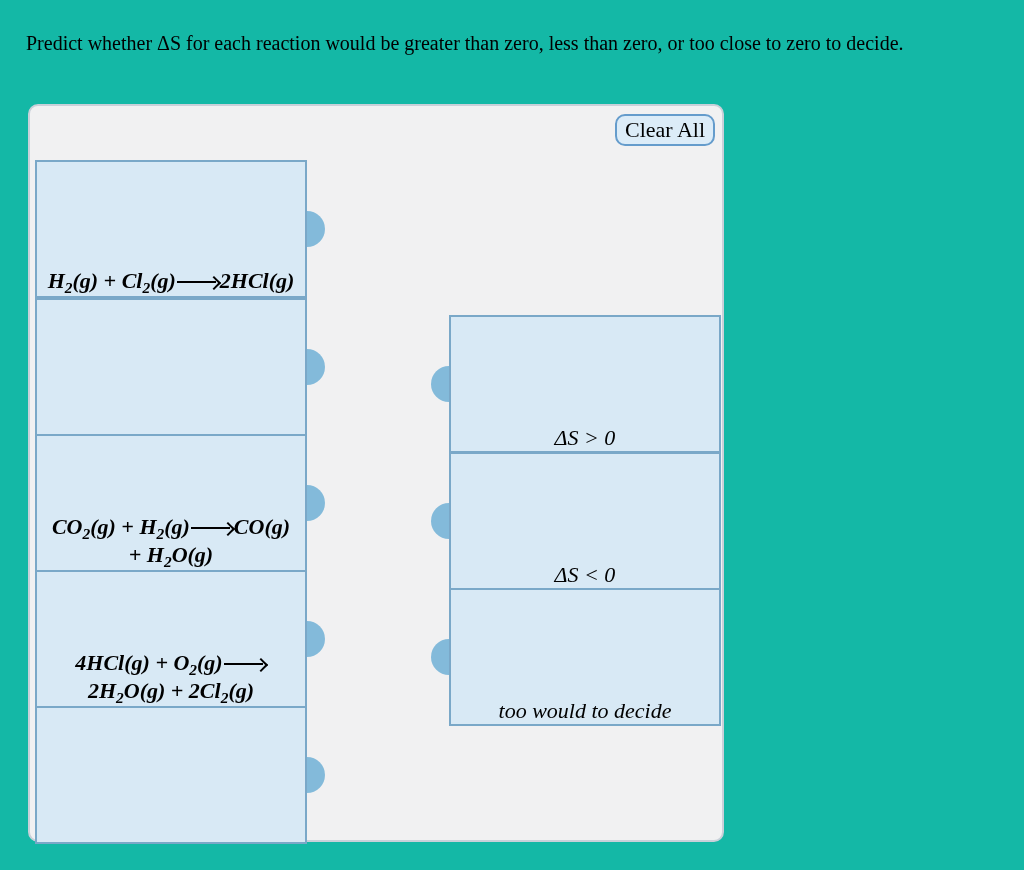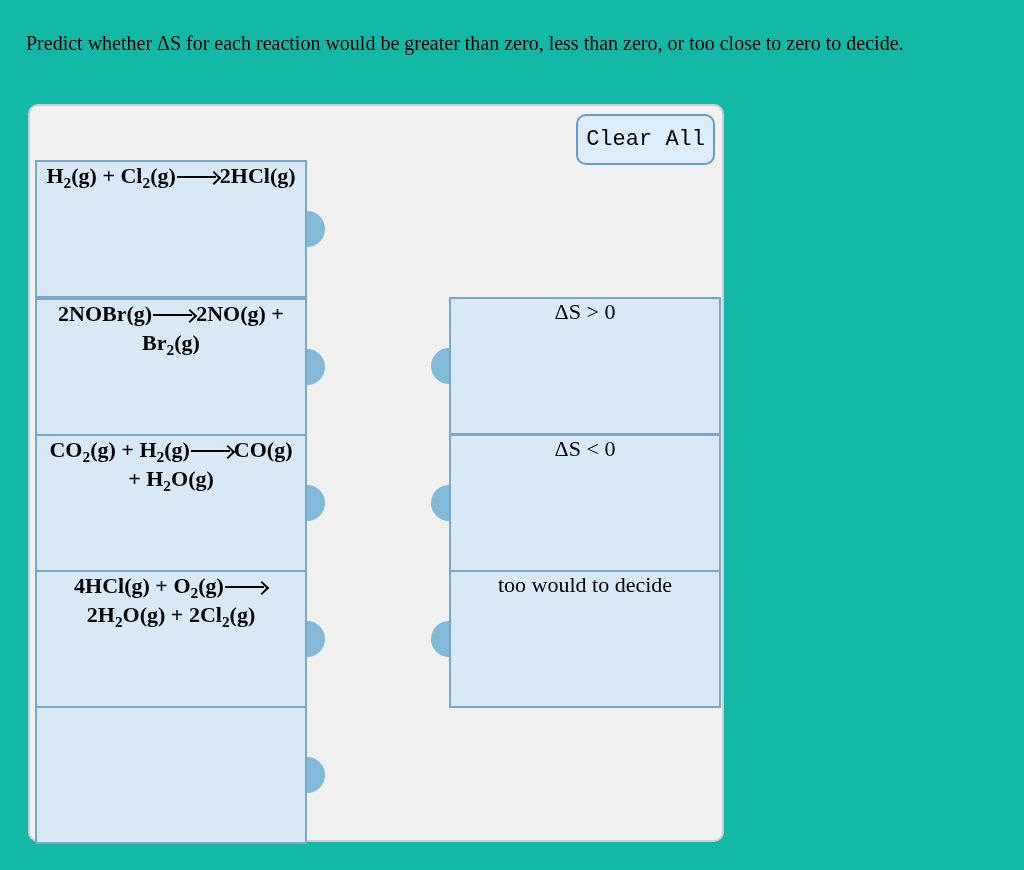--- a/index.html
+++ b/index.html
@@ -12,32 +12,32 @@
     position:absolute; left:26px; top:32px; width:960px;
     font-size:20px; color:#000;
   }
   .panel {
     position:absolute; left:28px; top:104px; width:696px; height:738px;
     background:#f1f1f2; border:2px solid #c9d0d9; border-radius:10px;
     box-sizing:border-box;
   }
   .clear-all {
     position:absolute; top:8px; right:7px;
-    font-family:Liberation Mono, monospace; font-size:22px; color:#000;
+    font-family:Liberation Serif, serif; font-size:22px; color:#000;
     background:#dcecf8; border:2px solid #659ccc; border-radius:10px;
-    padding:11px 8px; cursor:pointer;
+    padding:1px 8px; cursor:pointer;
   }
   .card {
     position:absolute; box-sizing:border-box;
     background:#d8e9f5; border:2px solid #7aa8c8;
-    display:flex; align-items:flex-start; justify-content:center;
-    text-align:center; width:272px; height:138px;
+    display:flex; align-items:flex-end; justify-content:center;
+    text-align:center; width:272px; height:138px;font-style:italic;
   }
   .rxn-card  { left:5px; }
-  .ans-card  { left:419px; }
+  .ans-card  { left:419px;margin-top:18px; }
   .rxn-text  { font-weight:bold; font-size:22px; line-height:1.3; padding:0 4px; }
   .ans-text  { font-size:22px; }
   sub { font-size:0.7em; line-height:0; }
   .connector {
     position:absolute; top:50%; transform:translateY(-50%);
     width:18px; height:36px; background:#83bada;
   }
   .connector.right { right:-20px; border-radius:0 18px 18px 0; }
   .connector.left  { left:-20px;  border-radius:18px 0 0 18px; }
   .rxn-arrow {
@@ -64,21 +64,20 @@
   <div class="panel">
 
     <button class="clear-all">Clear All</button>
 
     <div class="card rxn-card" style="top:54px">
       <div class="rxn-text">H<sub>2</sub>(g) + Cl<sub>2</sub>(g)<span class="rxn-arrow"></span>2HCl(g)</div>
       <span class="connector right"></span>
     </div>
 
     <div class="card rxn-card" style="top:192px">
-      <div class="rxn-text">2NOBr(g)<span class="rxn-arrow"></span>2NO(g) +<br>Br<sub>2</sub>(g)</div>
       <span class="connector right"></span>
     </div>
 
     <div class="card rxn-card" style="top:328px">
       <div class="rxn-text">CO<sub>2</sub>(g) + H<sub>2</sub>(g)<span class="rxn-arrow"></span>CO(g)<br>+ H<sub>2</sub>O(g)</div>
       <span class="connector right"></span>
     </div>
 
     <div class="card rxn-card" style="top:464px">
       <div class="rxn-text">4HCl(g) + O<sub>2</sub>(g)<span class="rxn-arrow"></span><br>2H<sub>2</sub>O(g) + 2Cl<sub>2</sub>(g)</div>

